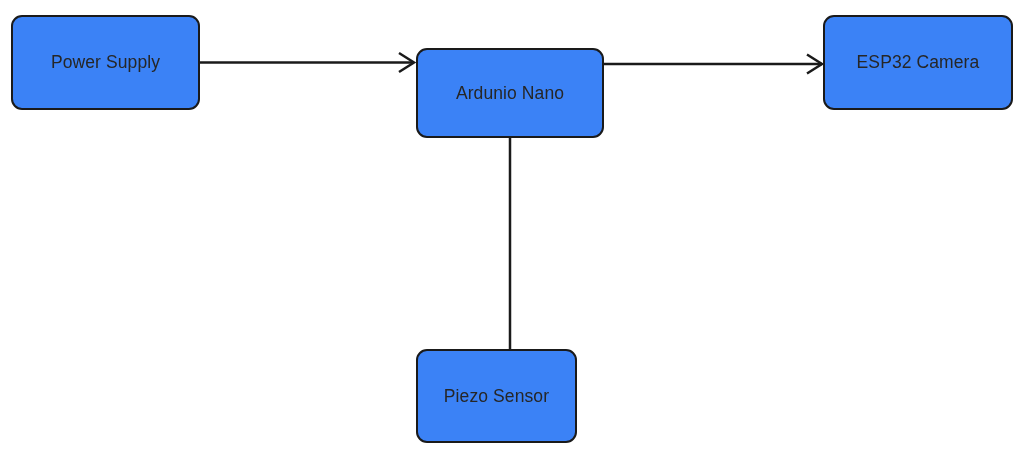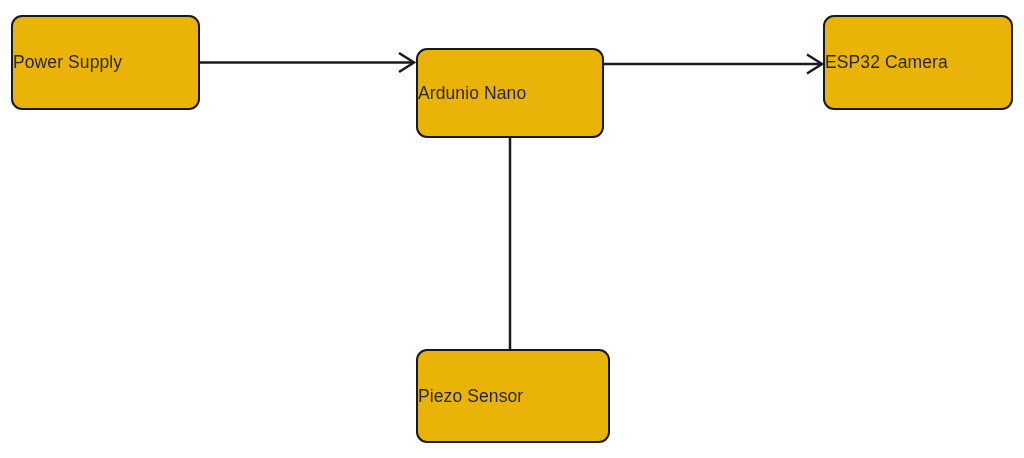--- a/index.html
+++ b/index.html
@@ -20,40 +20,41 @@
   #edge-layer {
     position: absolute;
     left: 0;
     top: 0;
     width: 1024px;
     height: 458px;
   }
   .node {
     position: absolute;
     box-sizing: border-box;
-    background: #eab308;
+    background: #3b82f6;
     border: 2.4px solid #1a1a1a;
     border-radius: 11px;
     display: flex;
     align-items: center;
+    justify-content: center;
     z-index: 2;
   }
   .node-label {
     font-family: "Liberation Sans", sans-serif;
     font-size: 17.5px;
     color: #262626;
     letter-spacing: 0.1px;
     white-space: nowrap;
     text-align: center;
     line-height: 1.2;
   }
   #node-power-supply  { left: 11px;  top: 15px;  width: 189px; height: 95px; }
   #node-arduino-nano  { left: 416px; top: 20px;  width: 188px; height: 90px; margin-top: 28px; }
   #node-esp32-camera  { left: 823px; top: 15px;  width: 190px; height: 95px; }
-  #node-piezo-sensor  { left: 416px; top: 349px; width: 194px; height: 94px; }
+  #node-piezo-sensor  { left: 416px; top: 349px; width: 161px; height: 94px; }
 </style>
 </head>
 <body>
 
 <div id="diagram-canvas">
 
   <svg id="edge-layer" width="1024" height="458" viewBox="0 0 1024 458" xmlns="http://www.w3.org/2000/svg">
 
     <g>
       <line x1="200" y1="62.5" x2="414" y2="62.5" stroke="#1a1a1a" stroke-width="2.5" stroke-linecap="butt"></line>

